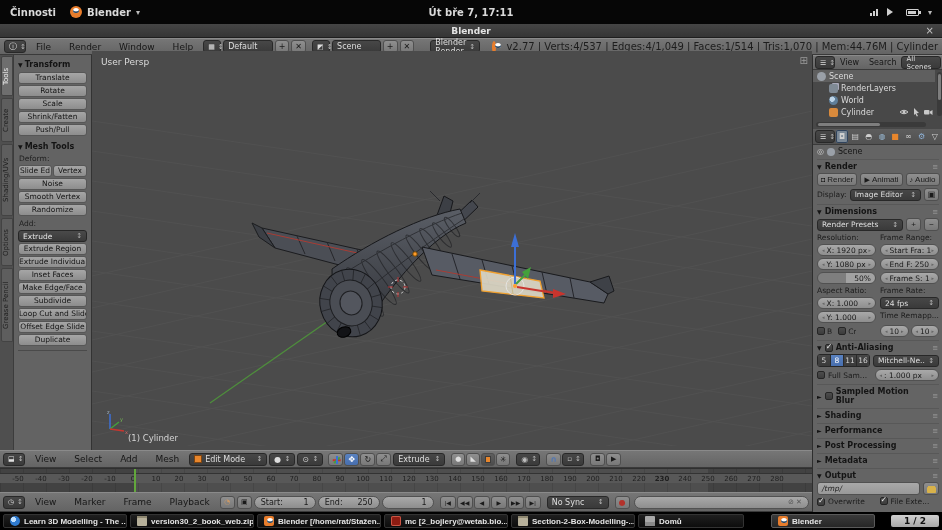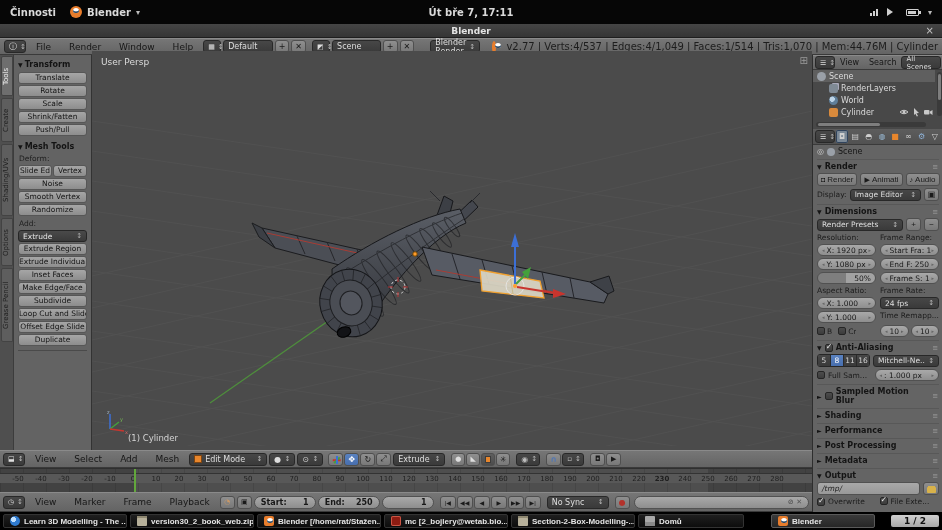--- a/index.html
+++ b/index.html
@@ -149,21 +149,21 @@
   #tl-grid { position:absolute; inset:0;
     background:repeating-linear-gradient(90deg, rgba(0,0,0,.10) 0 1px, transparent 1px 23px); }
   #tl-ruler { position:absolute; left:0; bottom:9px; width:812px; height:10px; background:#585858; border-top:1px solid #333; }
   #ruler-ticks { position:absolute; inset:0; }
   #ruler-ticks .tick { position:absolute; bottom:0; font-size:7px; color:#1e1e1e; width:20px; text-align:center; }
   #tl-curframe { position:absolute; left:134px; top:0; width:2px; height:24px; background:#62a73c; }
 
   
   #timeline-header { position:absolute; left:0; top:492px; width:812px; height:20px; padding:0 3px; gap:2px; }
   .tl-field { display:flex; align-items:center; background:linear-gradient(#a9a9a9,#8e8e8e);
-    border:1px solid #515151; border-radius:7px; height:13px; font-size:8px; color:#191919; padding:0 6px; gap:4px;font-weight:bold; }
+    border:1px solid #515151; border-radius:7px; height:13px; font-size:8px; color:#191919; padding:0 6px; gap:4px; }
   .playbtn { width:16px; height:13px; font-size:6px; }
 
   
   #taskbar { position:absolute; left:0; top:512px; width:942px; height:18px; background:#000;
     display:flex; align-items:center; gap:3px; padding:0 3px; }
   .task-btn { flex:none; display:flex; align-items:center; gap:4px; height:14px; padding:0 6px;
     background:linear-gradient(#1f1f1f,#0d0d0d); border:1px solid #333; border-radius:2px;
     color:#e6e6e6; font-size:8px; font-weight:bold; width:124px; overflow:hidden; white-space:nowrap; }
   .task-btn.active { background:linear-gradient(#3a3a3a,#262626); border-color:#5a5a5a; }
   .task-icon { width:10px; height:10px; flex:none; border-radius:2px; }

